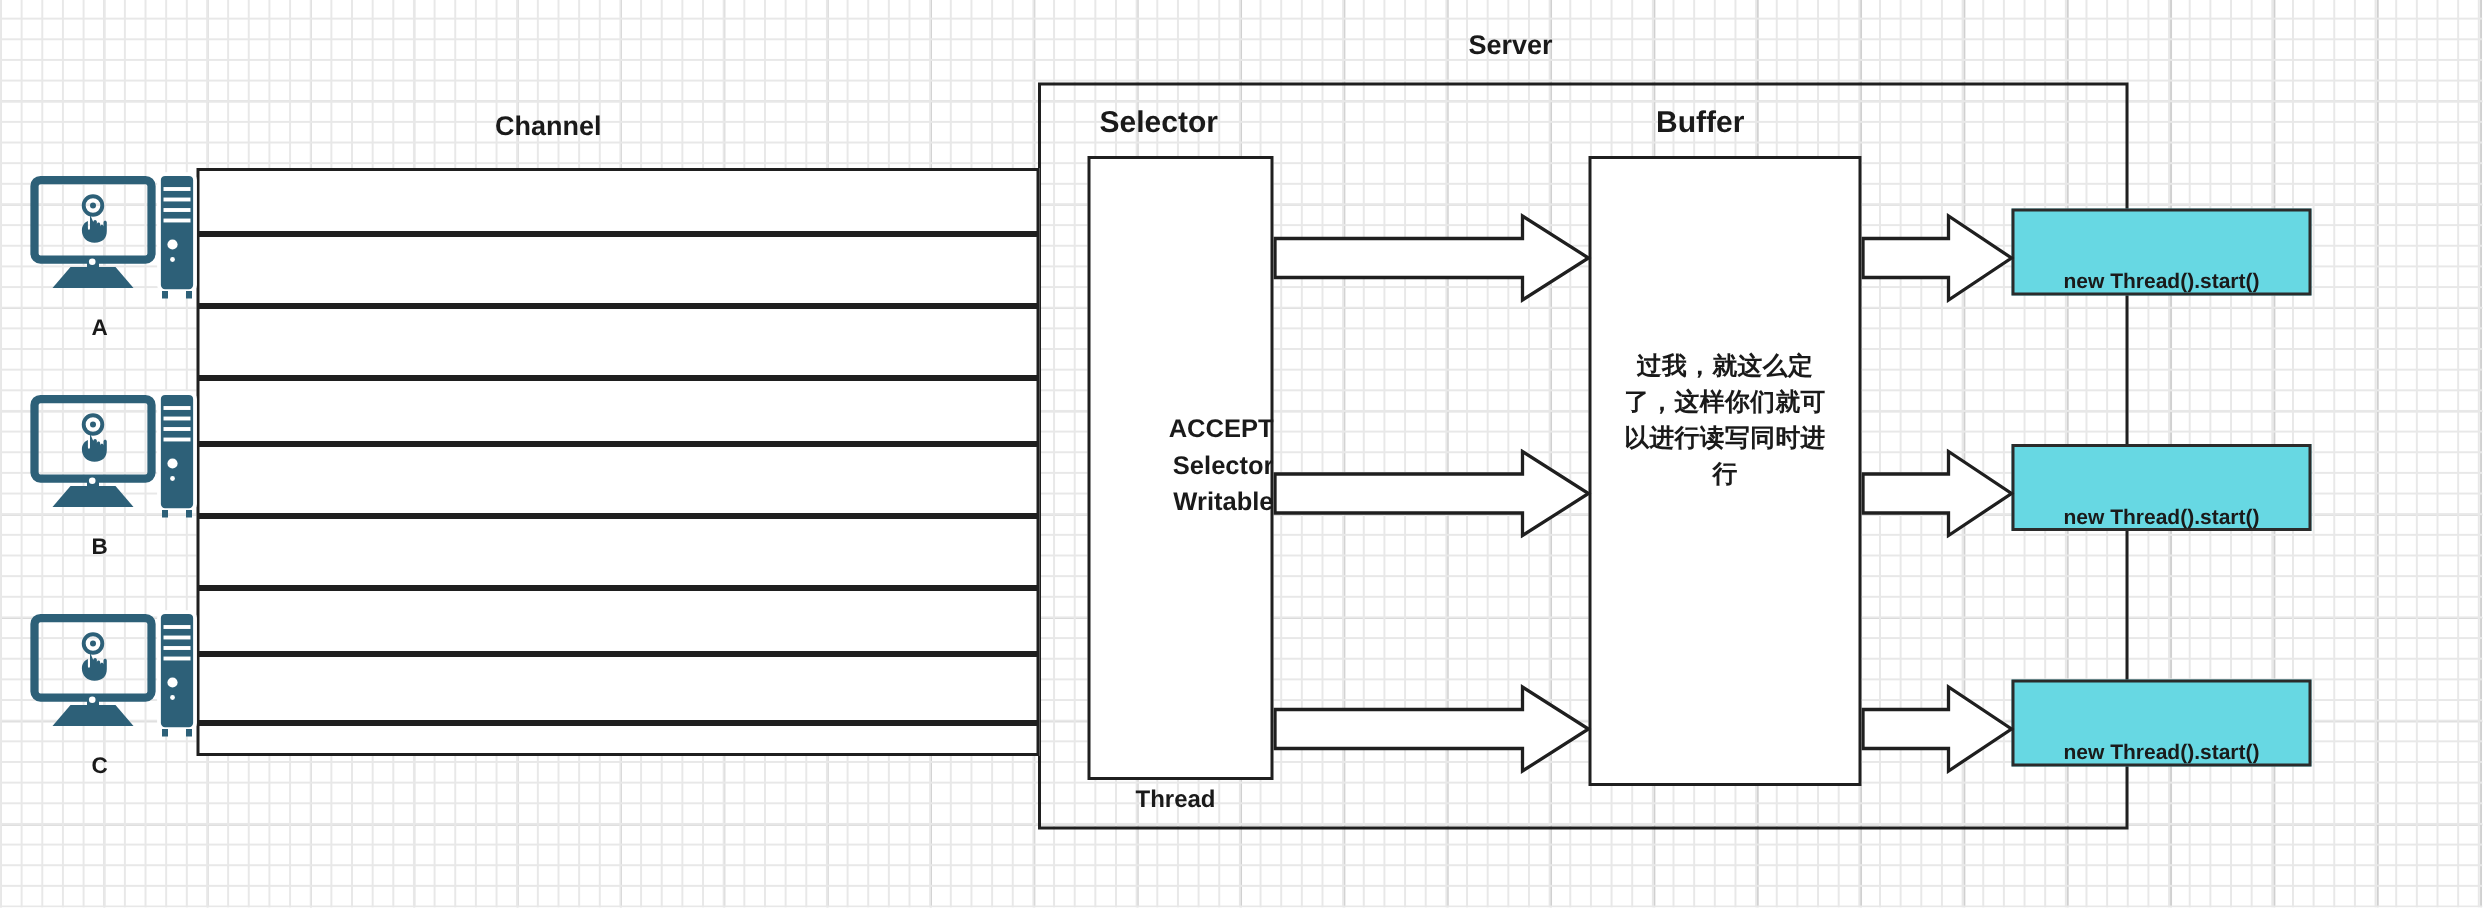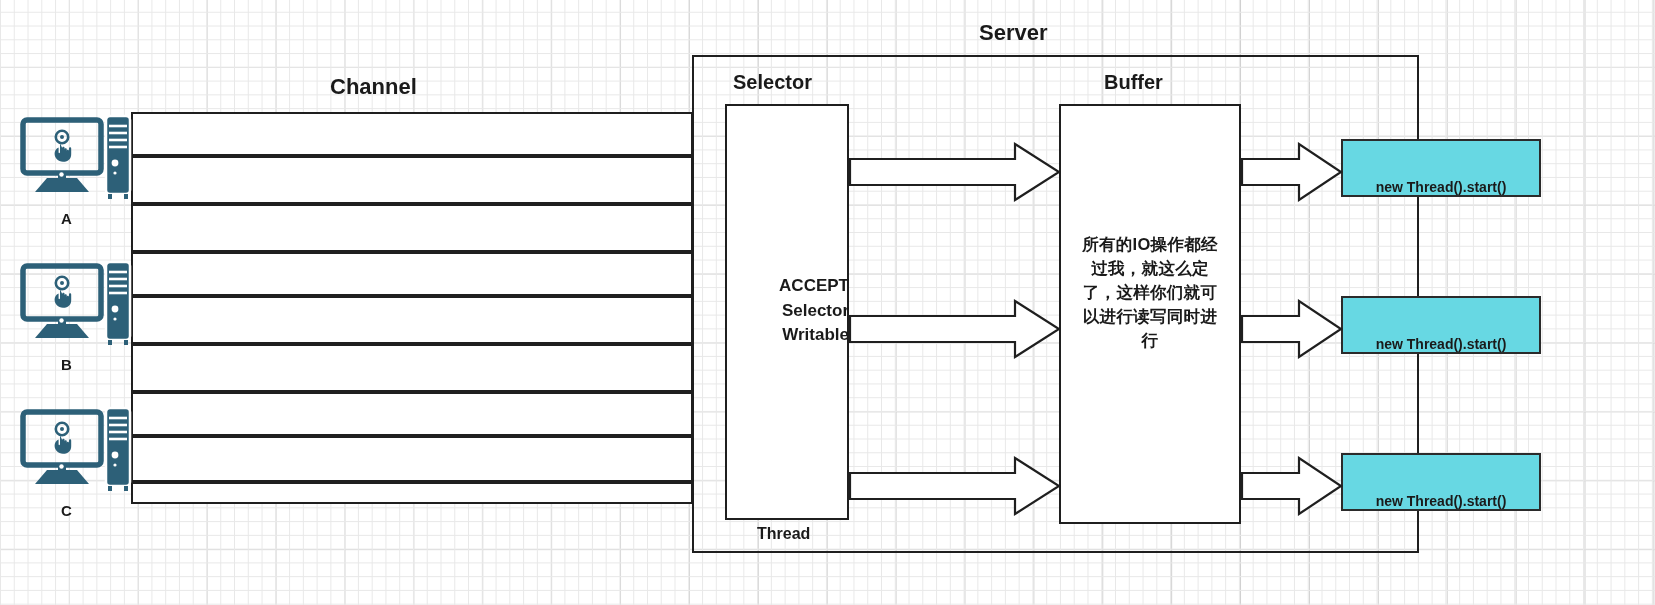--- a/index.html
+++ b/index.html
@@ -31,21 +31,21 @@
   }
 
   
   .lbl {
     position: absolute;
     font-weight: bold;
     color: #1a1a1a;
     white-space: nowrap;
     line-height: 1.15;
   }
-  .title-big { font-size: 22px; padding-left: 12px; }
+  .title-big { font-size: 18px; padding-left: 12px; }
   .title-mid { font-size: 20px; }
   .host-letter { font-size: 15px; }
   .thread-lbl { font-size: 16px; }
 
   
   .box {
     position: absolute;
     background: #ffffff;
     border: 2px solid #1f1f1f;
     box-sizing: border-box;
@@ -125,21 +125,20 @@
   <div class="box" style="left:725px; top:104px; width:124px; height:416px;"></div>
   <div class="selector-text" style="left:725px; top:274px; width:124px;">
     <div>ACCEPT</div>
     <div>Selector</div>
     <div>Writable</div>
   </div>
   <div class="lbl thread-lbl" style="left:757px; top:525px;">Thread</div>
 
   <div class="box" style="left:1059px; top:104px; width:182px; height:420px;"></div>
   <div class="buffer-text" style="left:1063px; top:233px; width:174px;">
-    <div>所有的IO操作都经</div>
     <div>过我，就这么定</div>
     <div>了，这样你们就可</div>
     <div>以进行读写同时进</div>
     <div>行</div>
   </div>
 
   <div class="thread-box" style="left:1341px; top:139px; width:200px; height:58px; background:#67D8E3;">
     <span>new Thread().start()</span>
   </div>
   <div class="thread-box" style="left:1341px; top:296px; width:200px; height:58px; background:#67D8E3;">

